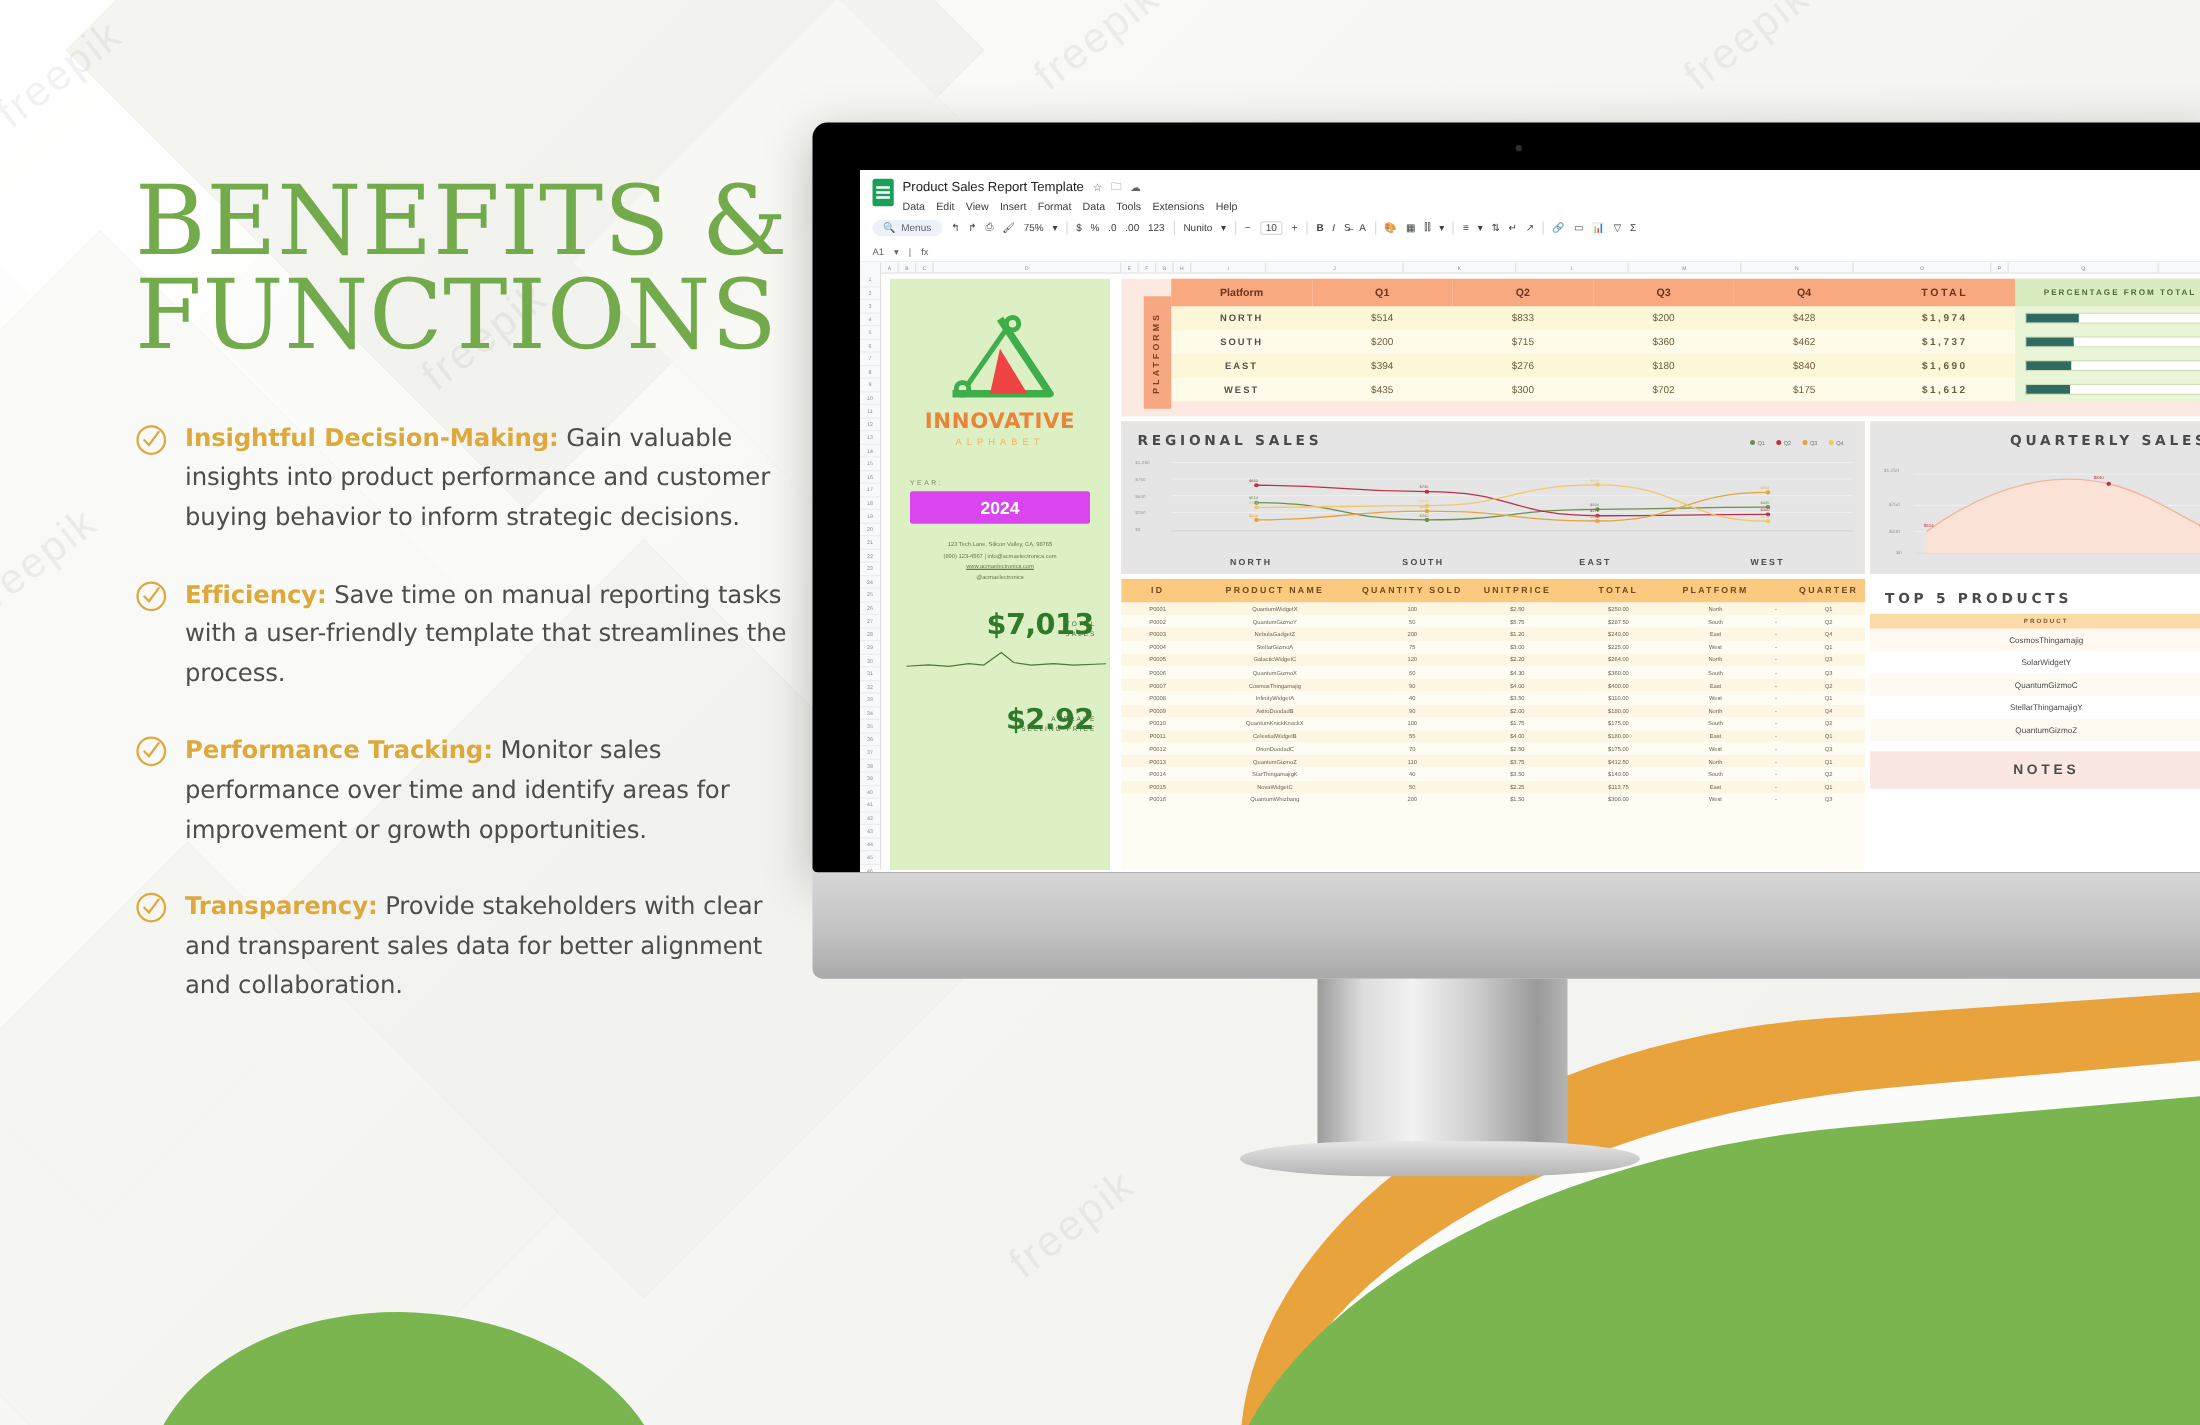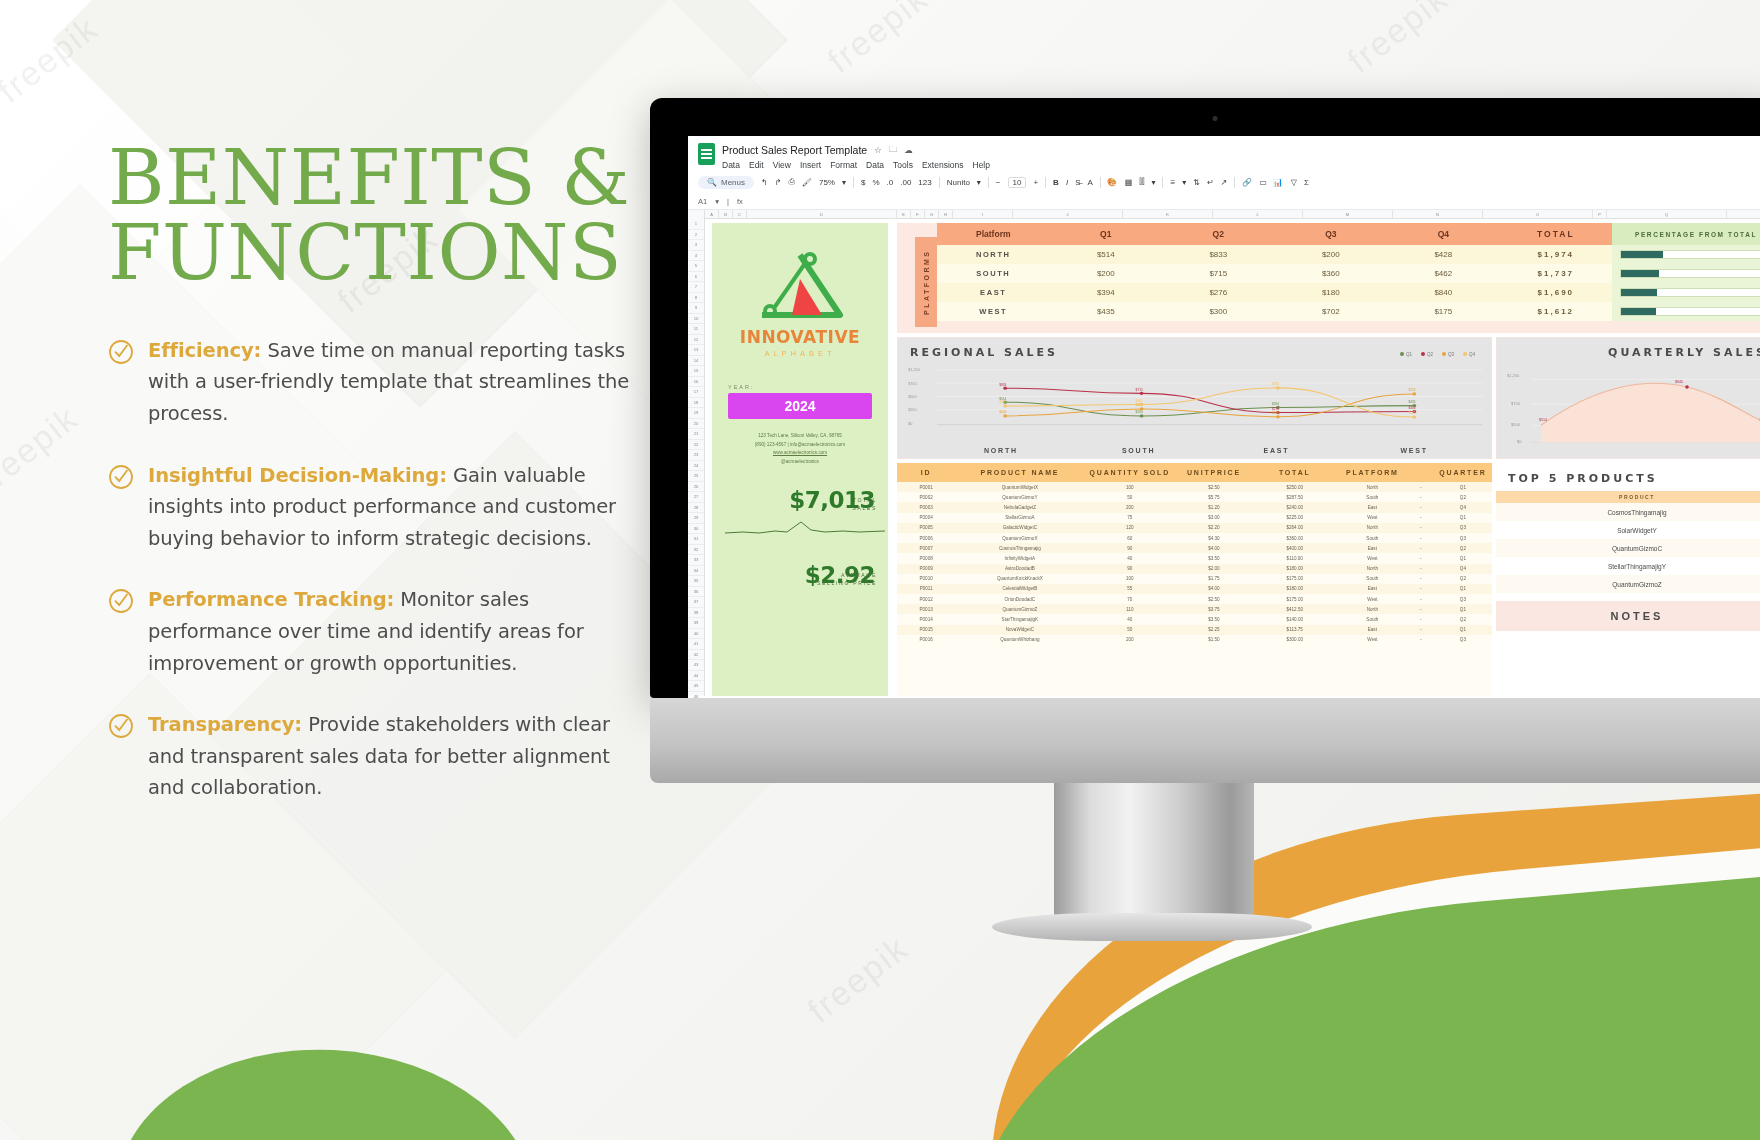--- a/index.html
+++ b/index.html
@@ -350,33 +350,33 @@
   <div class="bullets">
 
     <div class="bullet">
       <span class="check">
         <svg width="26" height="26" viewBox="0 0 26 26">
           <circle cx="13" cy="13" r="11" fill="none" stroke="#dda83c" stroke-width="1.8"></circle>
           <path d="M7.5 13.2 L11.2 17 L19 6.5" fill="none" stroke="#dda83c" stroke-width="1.8" stroke-linecap="round"></path>
         </svg>
       </span>
       <div class="btext">
-        <span class="blabel">Efficiency:</span><span> Save time on manual reporting tasks with a user-friendly template that streamlines the process.</span>
+        <span class="blabel">Insightful Decision-Making:</span><span> Gain valuable insights into product performance and customer buying behavior to inform strategic decisions.</span>
       </div>
     </div>
 
     <div class="bullet">
       <span class="check">
         <svg width="26" height="26" viewBox="0 0 26 26">
           <circle cx="13" cy="13" r="11" fill="none" stroke="#dda83c" stroke-width="1.8"></circle>
           <path d="M7.5 13.2 L11.2 17 L19 6.5" fill="none" stroke="#dda83c" stroke-width="1.8" stroke-linecap="round"></path>
         </svg>
       </span>
       <div class="btext">
-        <span class="blabel">Insightful Decision-Making:</span><span> Gain valuable insights into product performance and customer buying behavior to inform strategic decisions.</span>
+        <span class="blabel">Efficiency:</span><span> Save time on manual reporting tasks with a user-friendly template that streamlines the process.</span>
       </div>
     </div>
 
     <div class="bullet">
       <span class="check">
         <svg width="26" height="26" viewBox="0 0 26 26">
           <circle cx="13" cy="13" r="11" fill="none" stroke="#dda83c" stroke-width="1.8"></circle>
           <path d="M7.5 13.2 L11.2 17 L19 6.5" fill="none" stroke="#dda83c" stroke-width="1.8" stroke-linecap="round"></path>
         </svg>
       </span>

